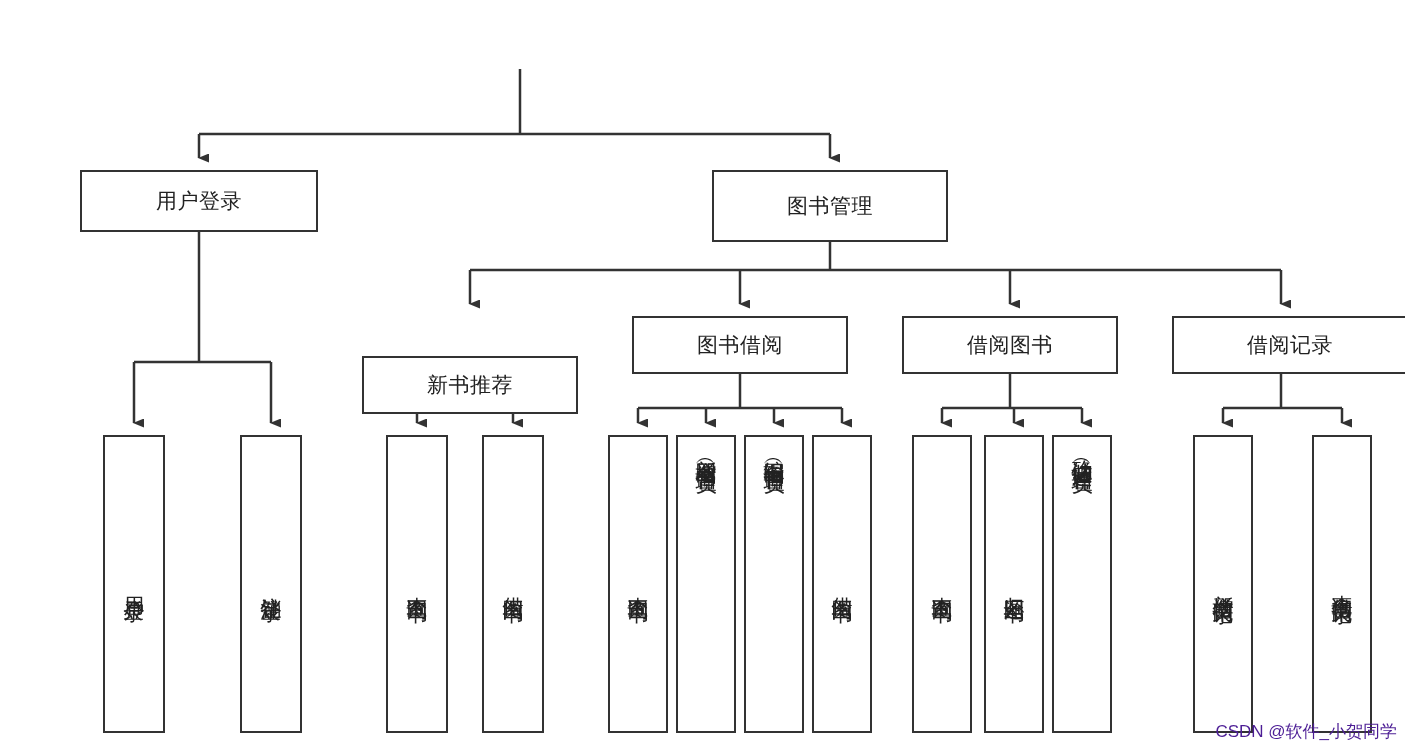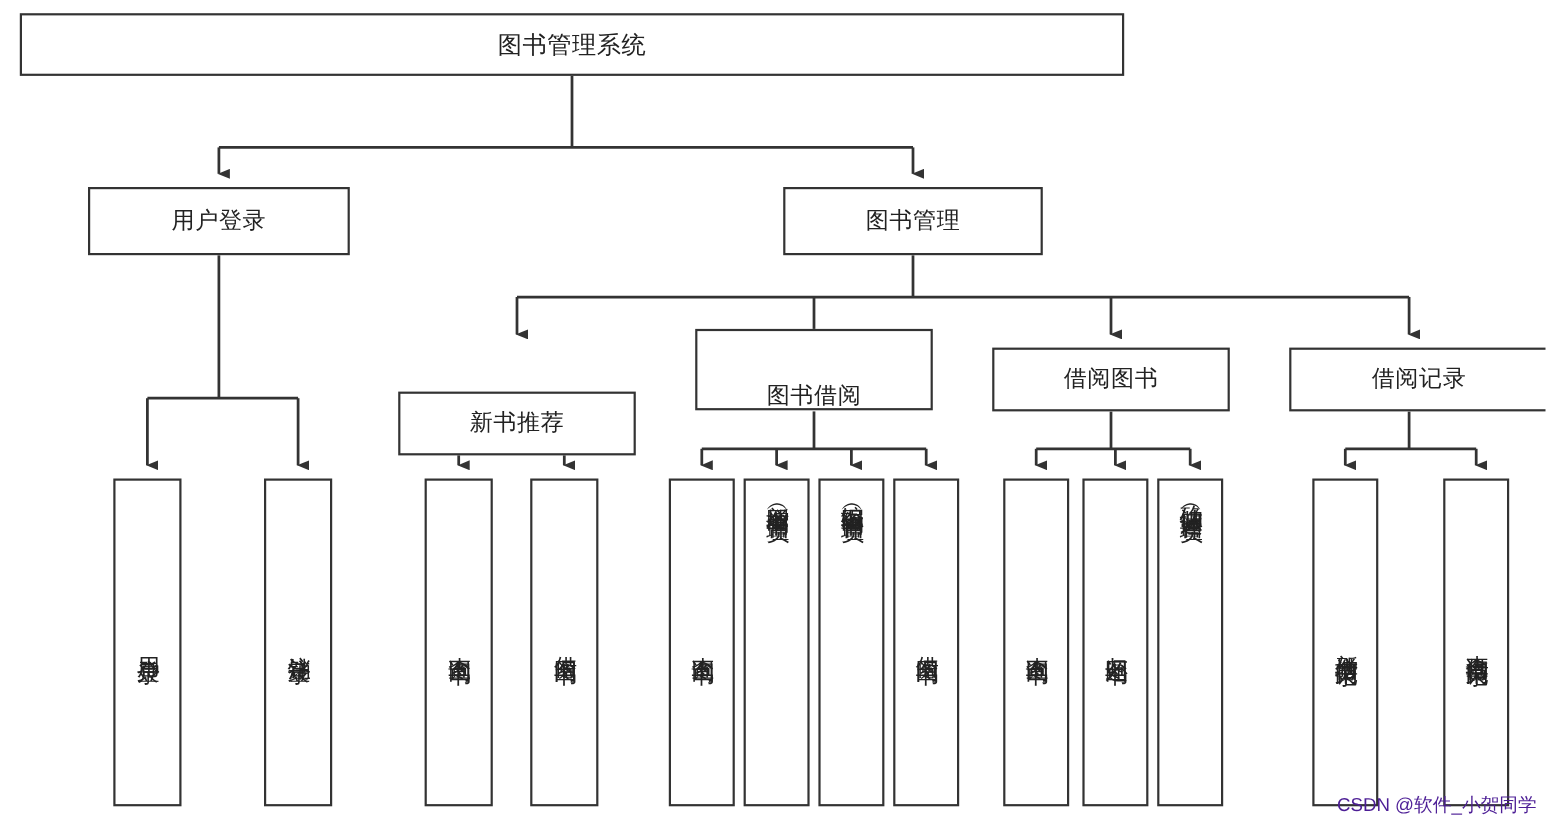--- a/index.html
+++ b/index.html
@@ -129,35 +129,32 @@
       <path d="M1014,408 L1014,423" marker-end="url(#arrow)"></path>
       <path d="M1082,408 L1082,423" marker-end="url(#arrow)"></path>
 
       <path d="M1281,374 L1281,408"></path>
       <path d="M1223,408 L1342,408"></path>
       <path d="M1223,408 L1223,423" marker-end="url(#arrow)"></path>
       <path d="M1342,408 L1342,423" marker-end="url(#arrow)"></path>
     </g>
   </svg>
 
-  <div class="node h root" style="left:18px; top:12px; width:1004px; height:57px;">
-    <span class="label">图书管理系统</span>
-  </div>
 
   <div class="node h" style="left:80px; top:170px; width:238px; height:62px;">
     <span class="label">用户登录</span>
   </div>
-  <div class="node h" style="left:712px; top:170px; width:236px; height:62px;">
+  <div class="node h" style="left:712px; top:170px; width:236px; height:72px;">
     <span class="label">图书管理</span>
   </div>
 
   <div class="node h" style="left:362px; top:316px; width:216px; height:58px;margin-top:40px;">
     <span class="label">新书推荐</span>
   </div>
-  <div class="node h" style="left:632px; top:299px; width:216px; height:74px;align-items:flex-end;">
+  <div class="node h" style="left:632px; top:316px; width:216px; height:58px;">
     <span class="label">图书借阅</span>
   </div>
   <div class="node h" style="left:902px; top:316px; width:216px; height:58px;">
     <span class="label">借阅图书</span>
   </div>
   <div class="node h" style="left:1172px; top:316px; width:236px; height:58px;">
     <span class="label">借阅记录</span>
   </div>
 
   <div class="node v short" style="left:103px; top:435px; width:62px; height:298px;">

